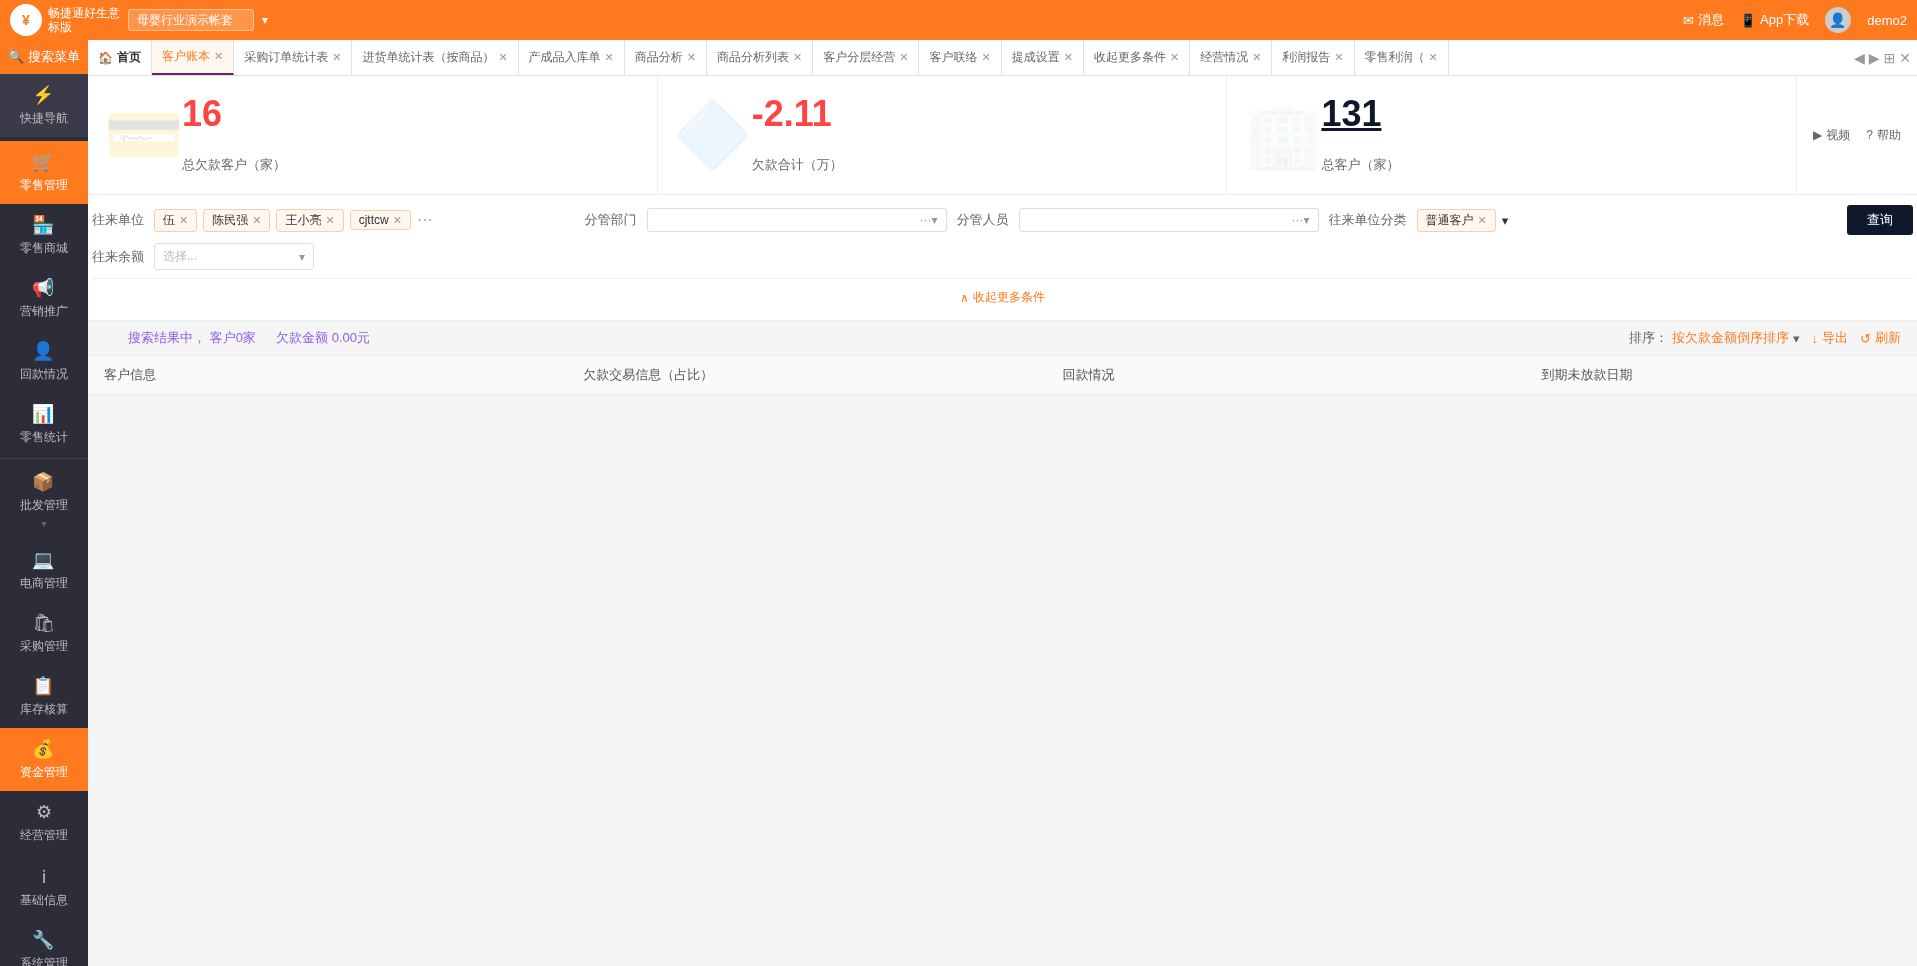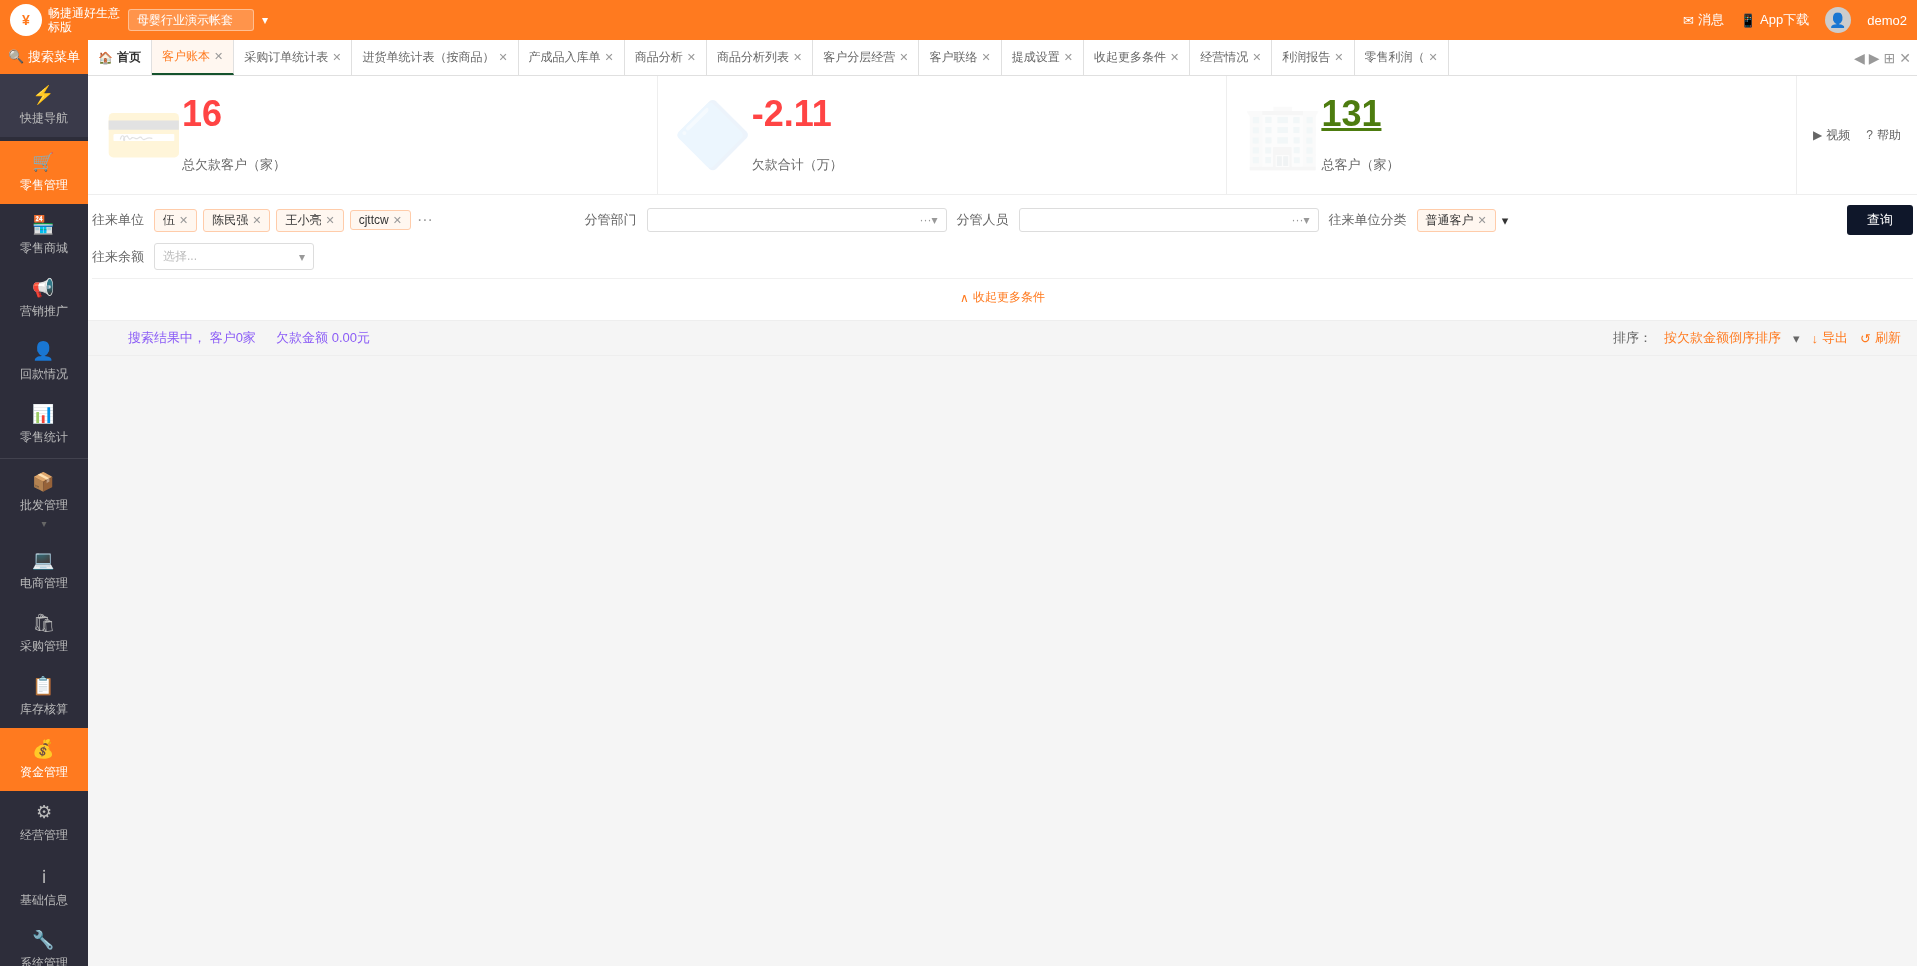--- a/index.html
+++ b/index.html
@@ -29,55 +29,55 @@
     .sidebar-item .s-icon { font-size: 18px; }
     .sidebar-divider { height: 1px; background: rgba(255,255,255,0.1); margin: 2px 0; }
 
     
     .content-area { flex: 1; display: flex; flex-direction: column; overflow: hidden; }
 
     
     .tab-bar { background: #fff; border-bottom: 1px solid #e0e0e0; display: flex; align-items: center; height: 36px; flex-shrink: 0; overflow: hidden; }
     .tab-item { display: flex; align-items: center; padding: 0 10px; height: 100%; border-right: 1px solid #e0e0e0; font-size: 12px; cursor: pointer; white-space: nowrap; color: #666; gap: 4px; flex-shrink: 0; }
     .tab-item.home { color: #333; font-weight: bold; }
-    .tab-item.active { background: #fff7f0; color: #ff7a1f; border-bottom: 2px solid #14532d; }
+    .tab-item.active { background: #fff7f0; color: #ff7a1f; border-bottom: 2px solid #701a75; }
     .tab-item .tab-close { color: #999; font-size: 11px; cursor: pointer; }
     .tab-actions { margin-left: auto; display: flex; align-items: center; gap: 4px; padding: 0 6px; }
     .tab-actions span { cursor: pointer; color: #999; font-size: 14px; }
 
     
     .page-content { flex: 1; overflow-y: auto; background: #f5f5f5; }
 
     
     .stats-bar { background: #fff; display: flex; align-items: stretch; border-bottom: 1px solid #eee; }
     .stat-item { flex: 1; padding: 20px 24px; display: flex; flex-direction: column; align-items: flex-start; position: relative; border-right: 1px solid #eee; }
     .stat-item:last-child { border-right: none; }
     .stat-value { font-size: 36px; font-weight: bold; color: #ff4444; line-height: 1; }
-    .stat-value.dark { color: #4d7c0f; }
+    .stat-value.dark { color: #0f172a; }
     .stat-label { font-size: 13px; color: #666; margin-top: 24px; }
 
     
     .filter-area { background: #fff; padding: 10px 4px; border-bottom: 1px solid #eee; }
     .filter-row { display: flex; align-items: center; gap: 10px; margin-bottom: 8px; flex-wrap: wrap; }
     .filter-row:last-child { margin-bottom: 0; }
     .filter-label { color: #666; font-size: 13px; white-space: nowrap; }
     .filter-tags { display: flex; align-items: center; gap: 6px; flex-wrap: wrap; flex: 1; }
     .filter-tag { background: #fff7f0; border: 1px solid #ffccaa; color: #333; padding: 2px 8px; border-radius: 3px; font-size: 12px; display: flex; align-items: center; gap: 4px; }
     .filter-tag .tag-close { color: #999; cursor: pointer; font-size: 11px; }
     .filter-more { color: #999; cursor: pointer; font-size: 16px; }
     .filter-input-wrap { position: relative; display: flex; align-items: center; border: 1px solid #ddd; border-radius: 3px; padding: 4px 8px; font-size: 12px; color: #999; min-width: 200px; flex: 1; max-width: 300px; }
     .filter-dots { color: #999; cursor: pointer; margin-left: 4px; }
 
     .collapse-btn { display: flex; align-items: center; justify-content: center; padding: 4px; color: #ff7a1f; font-size: 12px; cursor: pointer; gap: 4px; }
 
     
     .result-bar { background: #f5f5f5; padding: 8px 16px; display: flex; align-items: center; justify-content: space-between; border-bottom: 1px solid #eee; }
     .result-info { font-size: 13px; color: #8b5cf6; margin-left: 24px; }
     .result-actions { display: flex; align-items: center; gap: 12px; font-size: 13px; }
-    .result-actions .sort-btn { color: #666; cursor: pointer; display: flex; align-items: center; gap: 12px; }
+    .result-actions .sort-btn { color: #666; cursor: pointer; display: flex; align-items: center; gap: 4px; }
     .result-actions .action-btn { color: #ff7a1f; cursor: pointer; display: flex; align-items: center; gap: 4px; }
 
     
     .table-container { background: #fff; }
     .table-header { display: grid; grid-template-columns: 2fr 2fr 2fr 1.5fr; padding: 10px 16px; border-bottom: 1px solid #eee; background: #fafafa; }
     .table-header .col { font-size: 13px; color: #555; font-weight: 500; }
 
     .empty-state { display: flex; flex-direction: column; align-items: center; justify-content: center; padding: 80px 20px; }
     .empty-icon { width: 100px; height: 100px; opacity: 0.6; }
     .empty-text { color: #999; font-size: 14px; margin-top: 16px; }
@@ -374,18 +374,24 @@
               <span>导出</span>
             </div>
             <div class="action-btn">
               <span>↺</span>
               <span>刷新</span>
             </div>
           </div>
         </div>
 
         <div class="table-container">
+          <div class="table-header">
+            <div class="col">客户信息</div>
+            <div class="col">欠款交易信息（占比）</div>
+            <div class="col">回款情况</div>
+            <div class="col">到期未放款日期</div>
+          </div>
 
         </div>
       </div>
     </div>
   </div>
 </div>
 
 </body></html>

